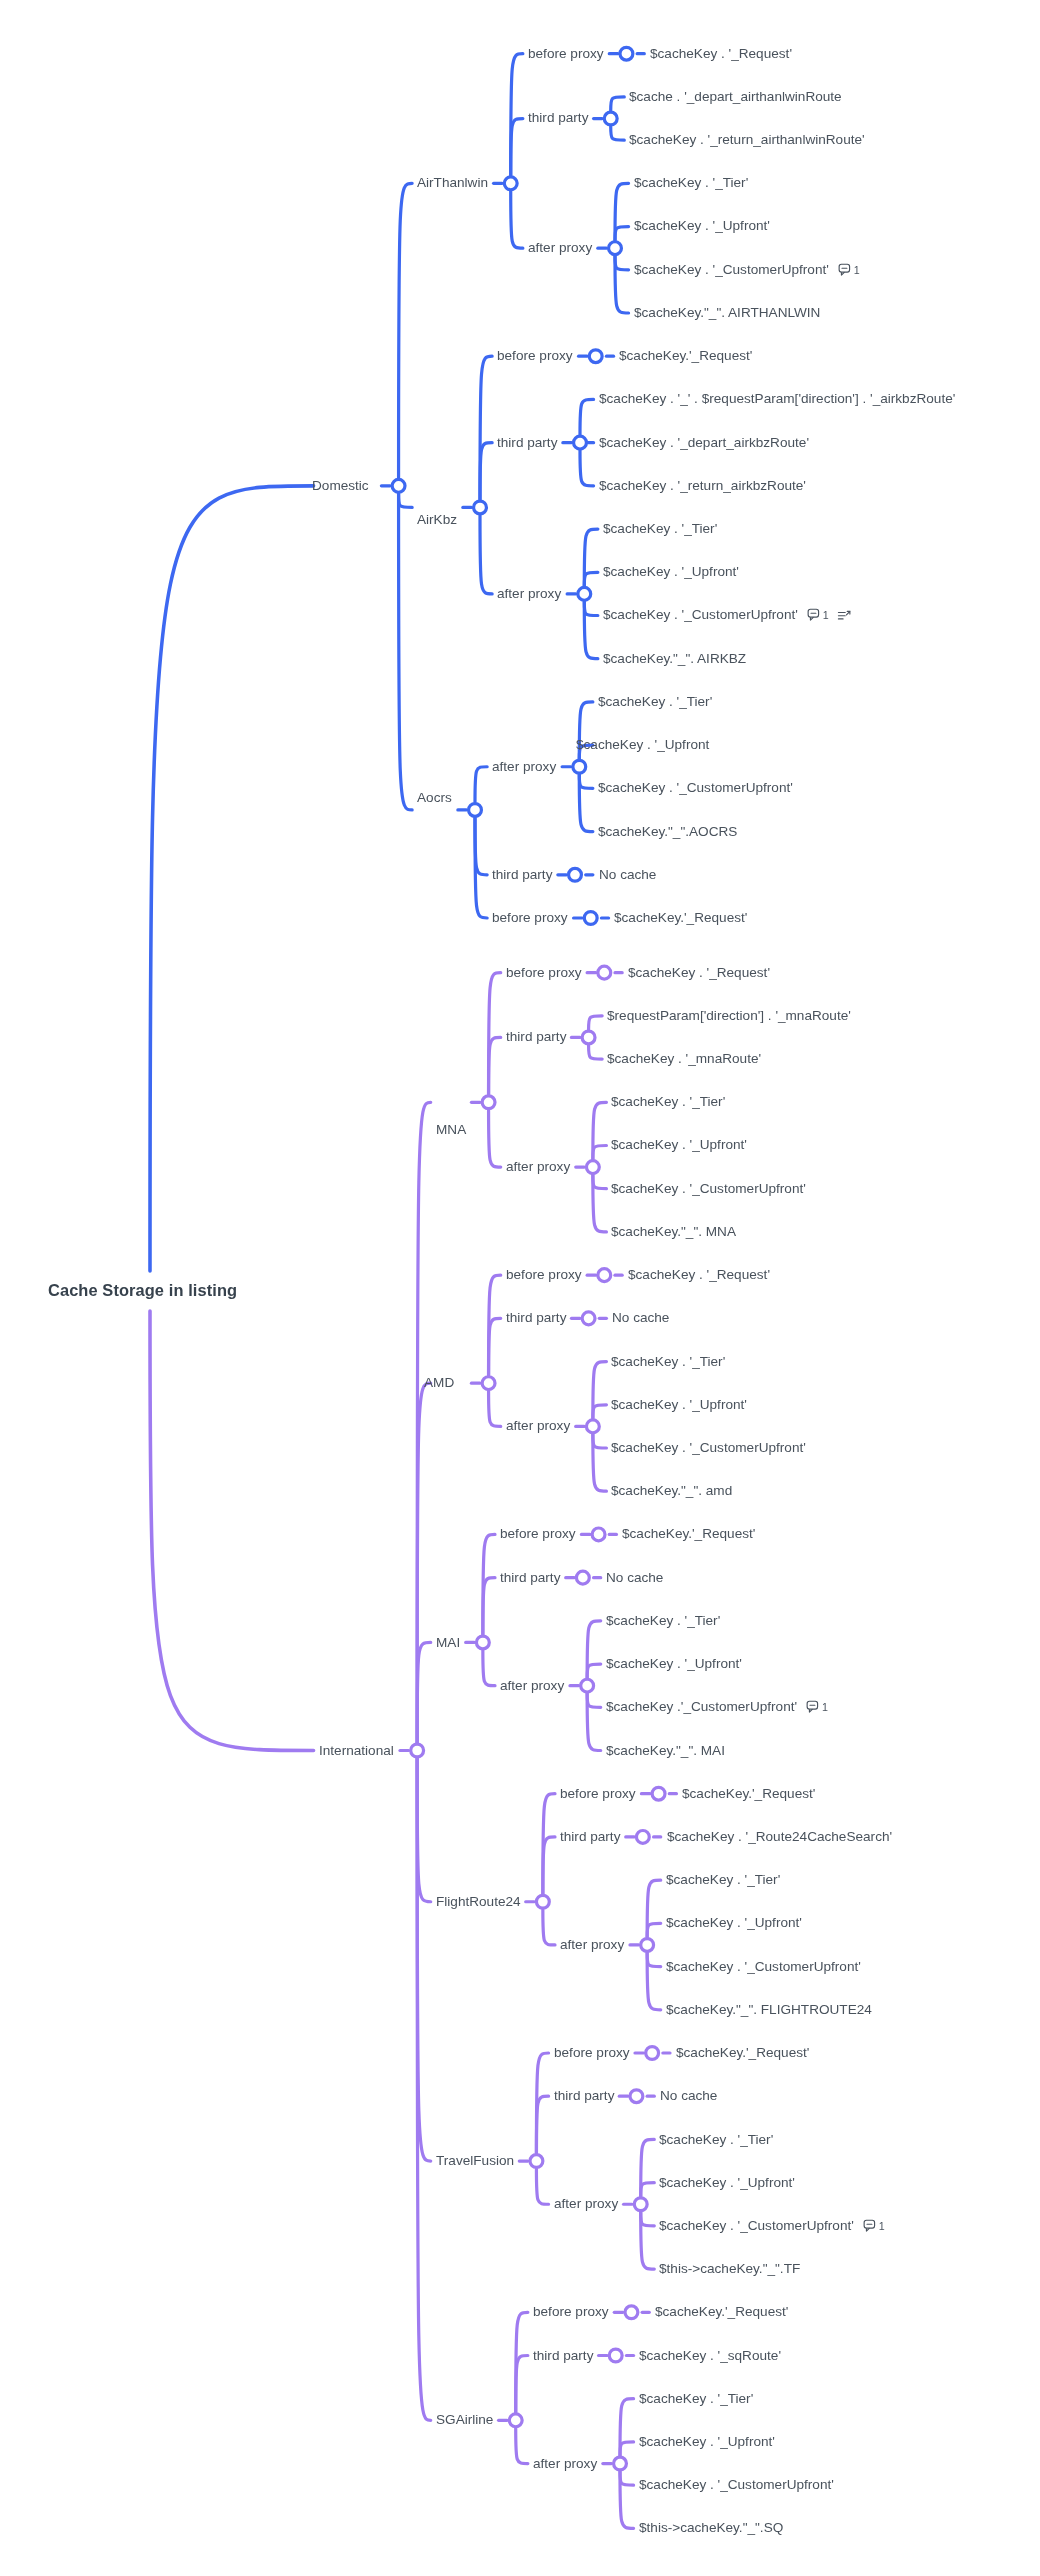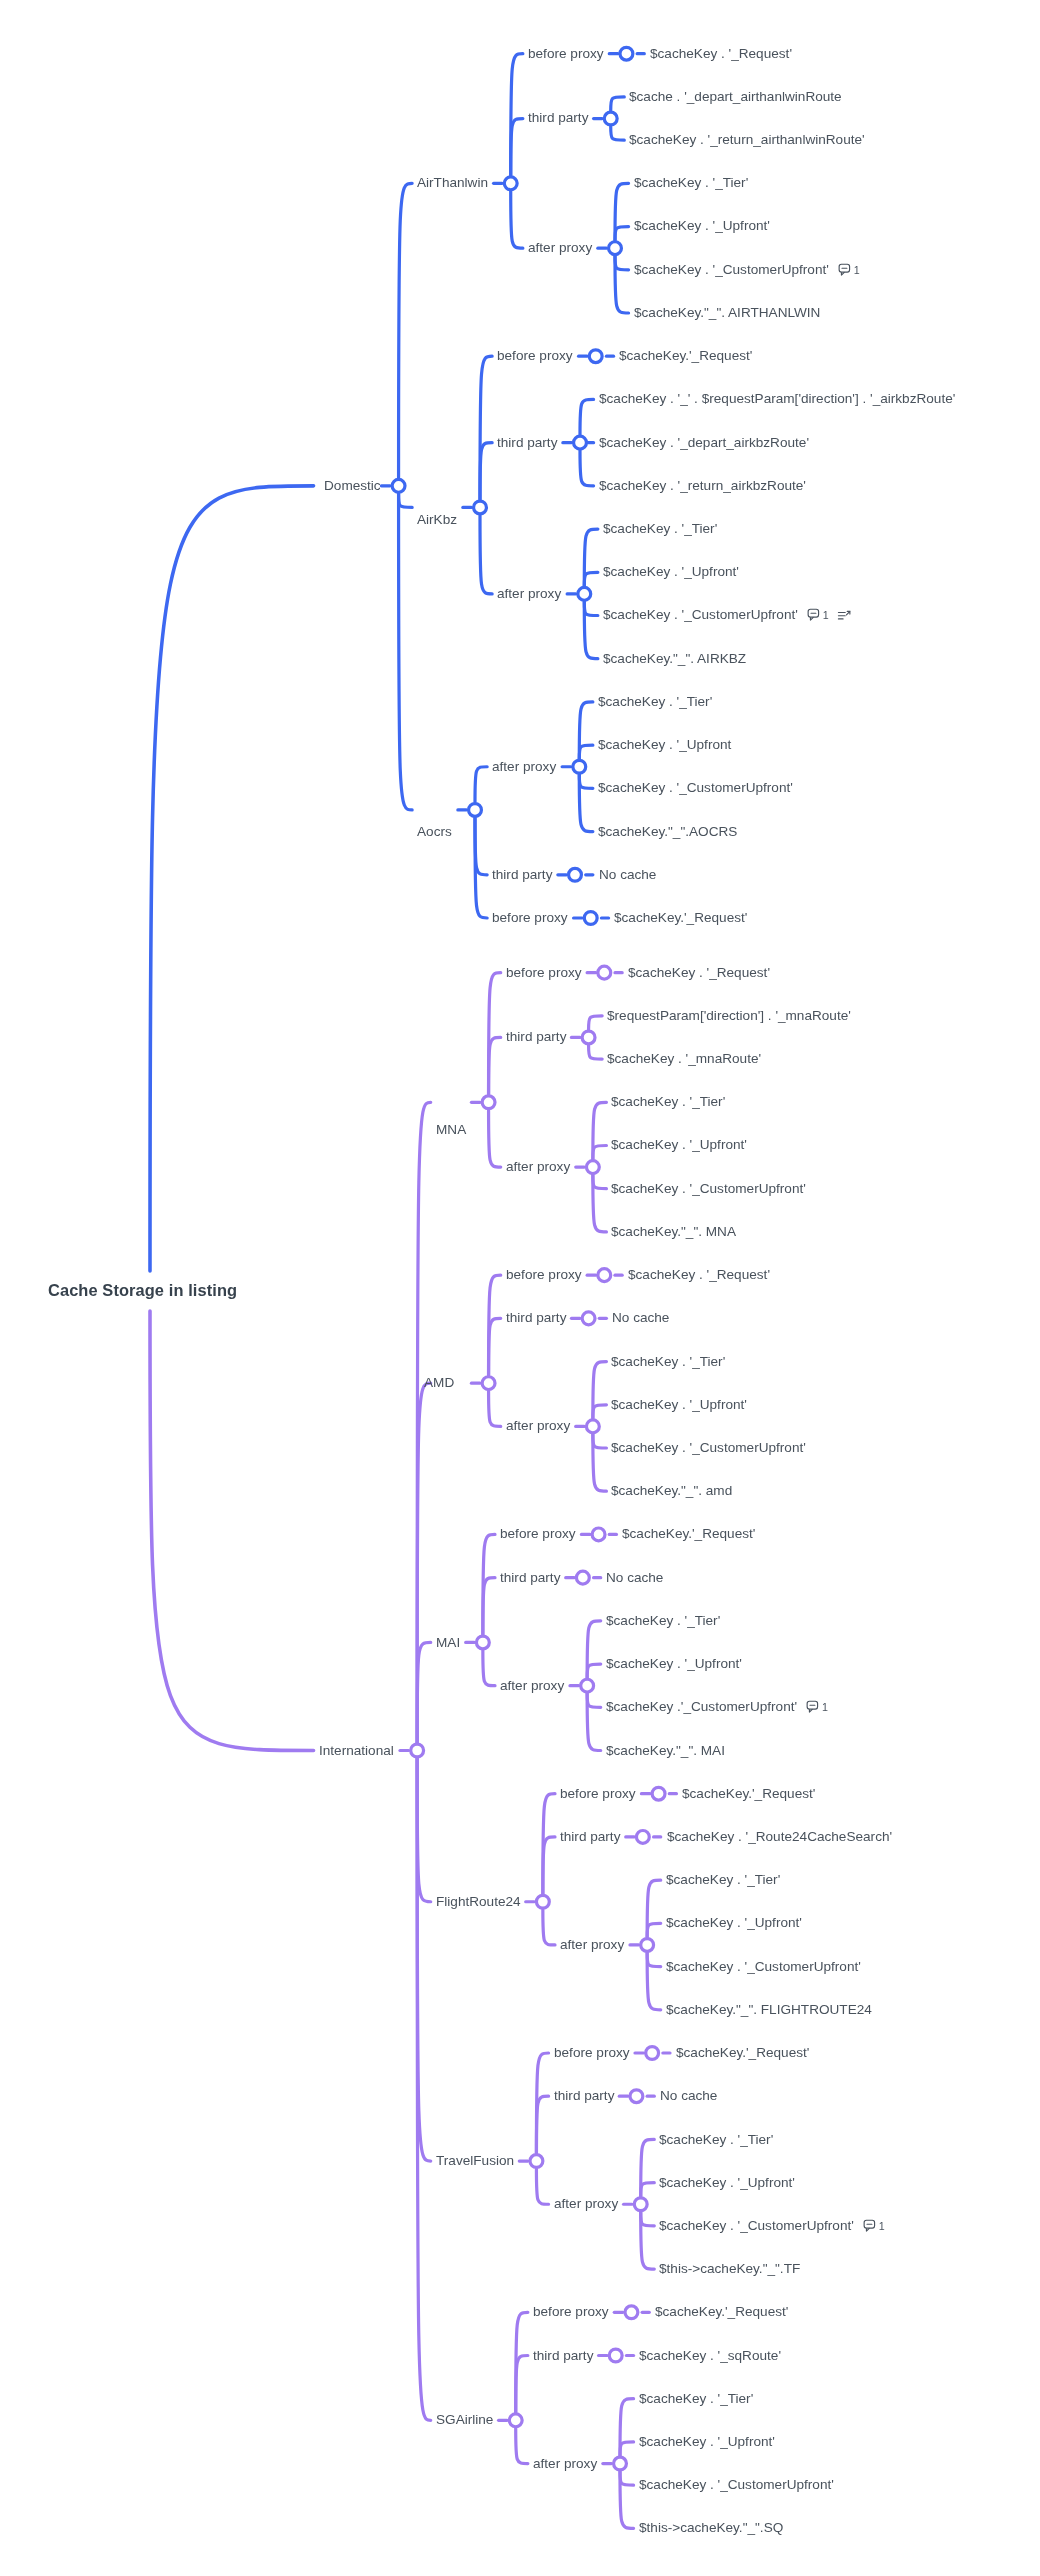--- a/index.html
+++ b/index.html
@@ -191,21 +191,21 @@
       <circle cx="897" cy="3085.75" r="9" fill="#fff" stroke="#9F7BF0" stroke-width="4.5"></circle>
       <circle cx="722" cy="3388.25" r="9" fill="#fff" stroke="#9F7BF0" stroke-width="4.5"></circle>
       <circle cx="884" cy="3237" r="9" fill="#fff" stroke="#9F7BF0" stroke-width="4.5"></circle>
       <circle cx="862" cy="3297.5" r="9" fill="#fff" stroke="#9F7BF0" stroke-width="4.5"></circle>
       <circle cx="868" cy="3448.75" r="9" fill="#fff" stroke="#9F7BF0" stroke-width="4.5"></circle>
     </svg>
   <div id="nodes">
       <div class="lbl root" style="left: 48px; top: 1291px;">
         <span>Cache Storage in listing</span>
       </div>
-      <div class="lbl" style="left: 324px; top: 486px;">
+      <div class="lbl" style="left: 312px; top: 486px;">
         <span>Domestic</span>
       </div>
       <div class="lbl" style="left: 417px; top: 183px; justify-content: flex-end;">
         <span>AirThanlwin</span>
       </div>
       <div class="lbl" style="left: 528px; top: 54px;">
         <span>before proxy</span>
       </div>
       <div class="lbl leaf" style="left: 650px; top: 54px;">
         <span>$cacheKey . '_Request'</span>
@@ -294,30 +294,30 @@
                 <path d="M13.2 8.4 l4.6 -4.6"></path>
                 <path d="M14.3 3.5 h3.7 v3.7"></path>
               </g>
             </svg>
           </span>
         </span>
       </div>
       <div class="lbl leaf" style="left: 603px; top: 659px;">
         <span>$cacheKey."_". AIRKBZ</span>
       </div>
-      <div class="lbl" style="left: 417px; top: 832px; text-align: right;">
+      <div class="lbl" style="left: 417px; top: 798px; text-align: right;">
         <span>Aocrs</span>
       </div>
       <div class="lbl" style="left: 492px; top: 767px;">
         <span>after proxy</span>
       </div>
       <div class="lbl leaf" style="left: 598px; top: 702px;">
         <span>$cacheKey . '_Tier'</span>
       </div>
-      <div class="lbl leaf" style="left: 598px; top: 745px;">
+      <div class="lbl leaf" style="left: 576px; top: 745px;">
         <span>$cacheKey . '_Upfront</span>
       </div>
       <div class="lbl leaf" style="left: 598px; top: 788px;">
         <span>$cacheKey . '_CustomerUpfront'</span>
       </div>
       <div class="lbl leaf" style="left: 598px; top: 832px;">
         <span>$cacheKey."_".AOCRS</span>
       </div>
       <div class="lbl" style="left: 492px; top: 875px;">
         <span>third party</span>

